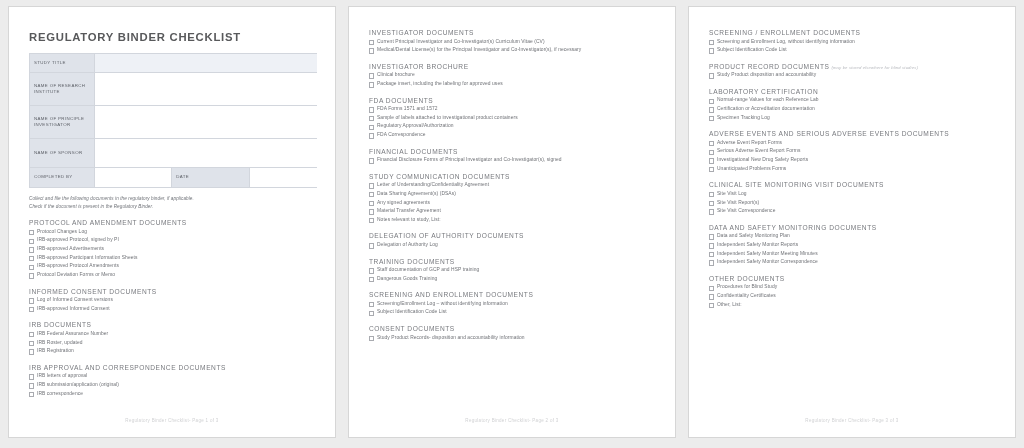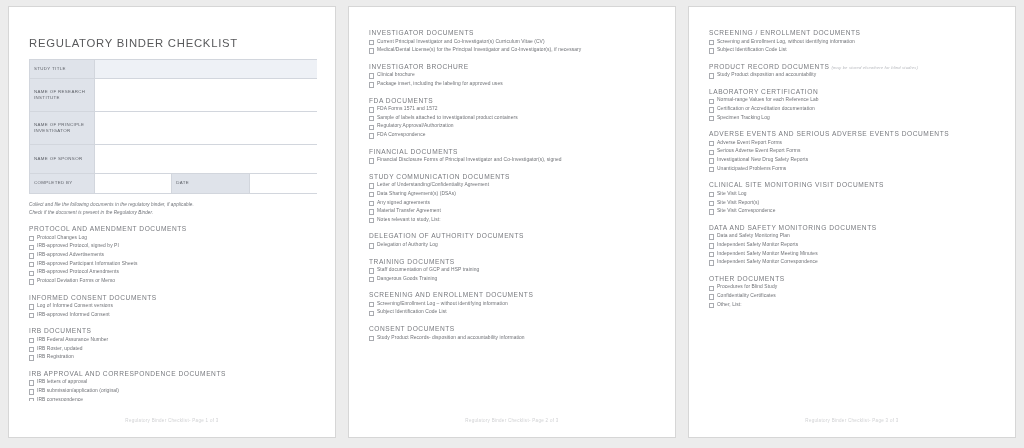--- a/index.html
+++ b/index.html
@@ -29,24 +29,24 @@
     height: 432px;
     padding: 22px 18px 0 20px;
     overflow: hidden;
   }
   .page-inner {
     height: 372px;
     overflow: hidden;
   }
   .doc-title {
     font-size: 11.3px;
-    font-weight: normal;
+    font-weight: bold;
     letter-spacing: 0.75px;
     color: #58595b;
-    margin: 8px 0 10px 0;
+    margin: 2px 0 10px 0;
   }
   
   table.info {
     border-collapse: collapse;
     width: 298px;
     table-layout: fixed;
   }
   table.info td {
     border: 1px solid #d2d6dd;
     height: 11px;

